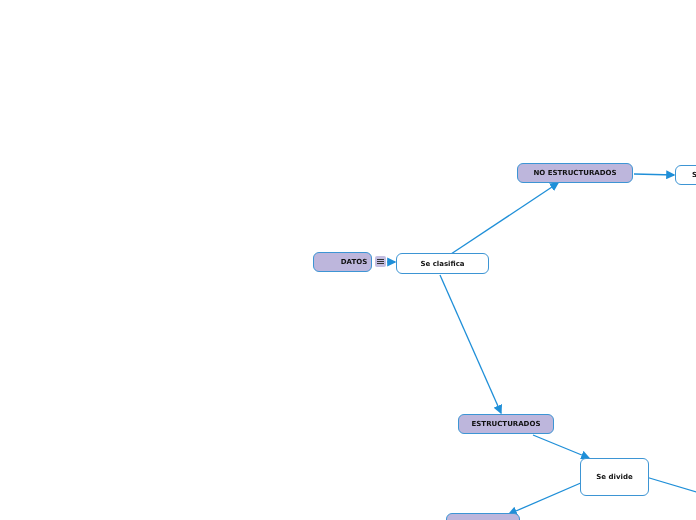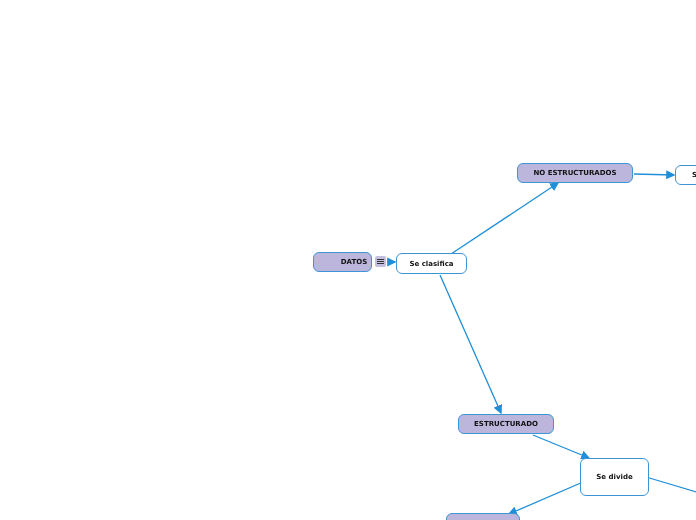--- a/index.html
+++ b/index.html
@@ -38,34 +38,34 @@
 <div class="node topic" style="left:313px;top:252px;width:59px;height:20px;padding-left:23px;">
   <span>DATOS</span>
 </div>
 
 <div class="collapse">
   <span></span>
     <span></span>
     <span></span>
 </div>
 
-<div class="node conn" style="left:396px;top:253px;width:71px;height:21px;">
+<div class="node conn" style="left:396px;top:253px;width:93px;height:21px;">
   <span>Se clasifica</span>
 </div>
 
 <div class="node topic" style="left:517px;top:163px;width:116px;height:20px;">
   <span>NO ESTRUCTURADOS</span>
 </div>
 
 <div class="node conn" style="left:675px;top:165px;width:40px;height:20px;justify-content:flex-start;padding-left:16px;">
   <span>S</span>
 </div>
 
 <div class="node topic" style="left:458px;top:414px;width:96px;height:20px;">
-  <span>ESTRUCTURADO</span>
+  <span>ESTRUCTURADOS</span>
 </div>
 
 <div class="node conn" style="left:580px;top:458px;width:69px;height:38px;">
   <span>Se divide</span>
 </div>
 
 <div class="node topic" style="left:446px;top:513px;width:74px;height:20px;">
   <span></span>
 </div>
 

